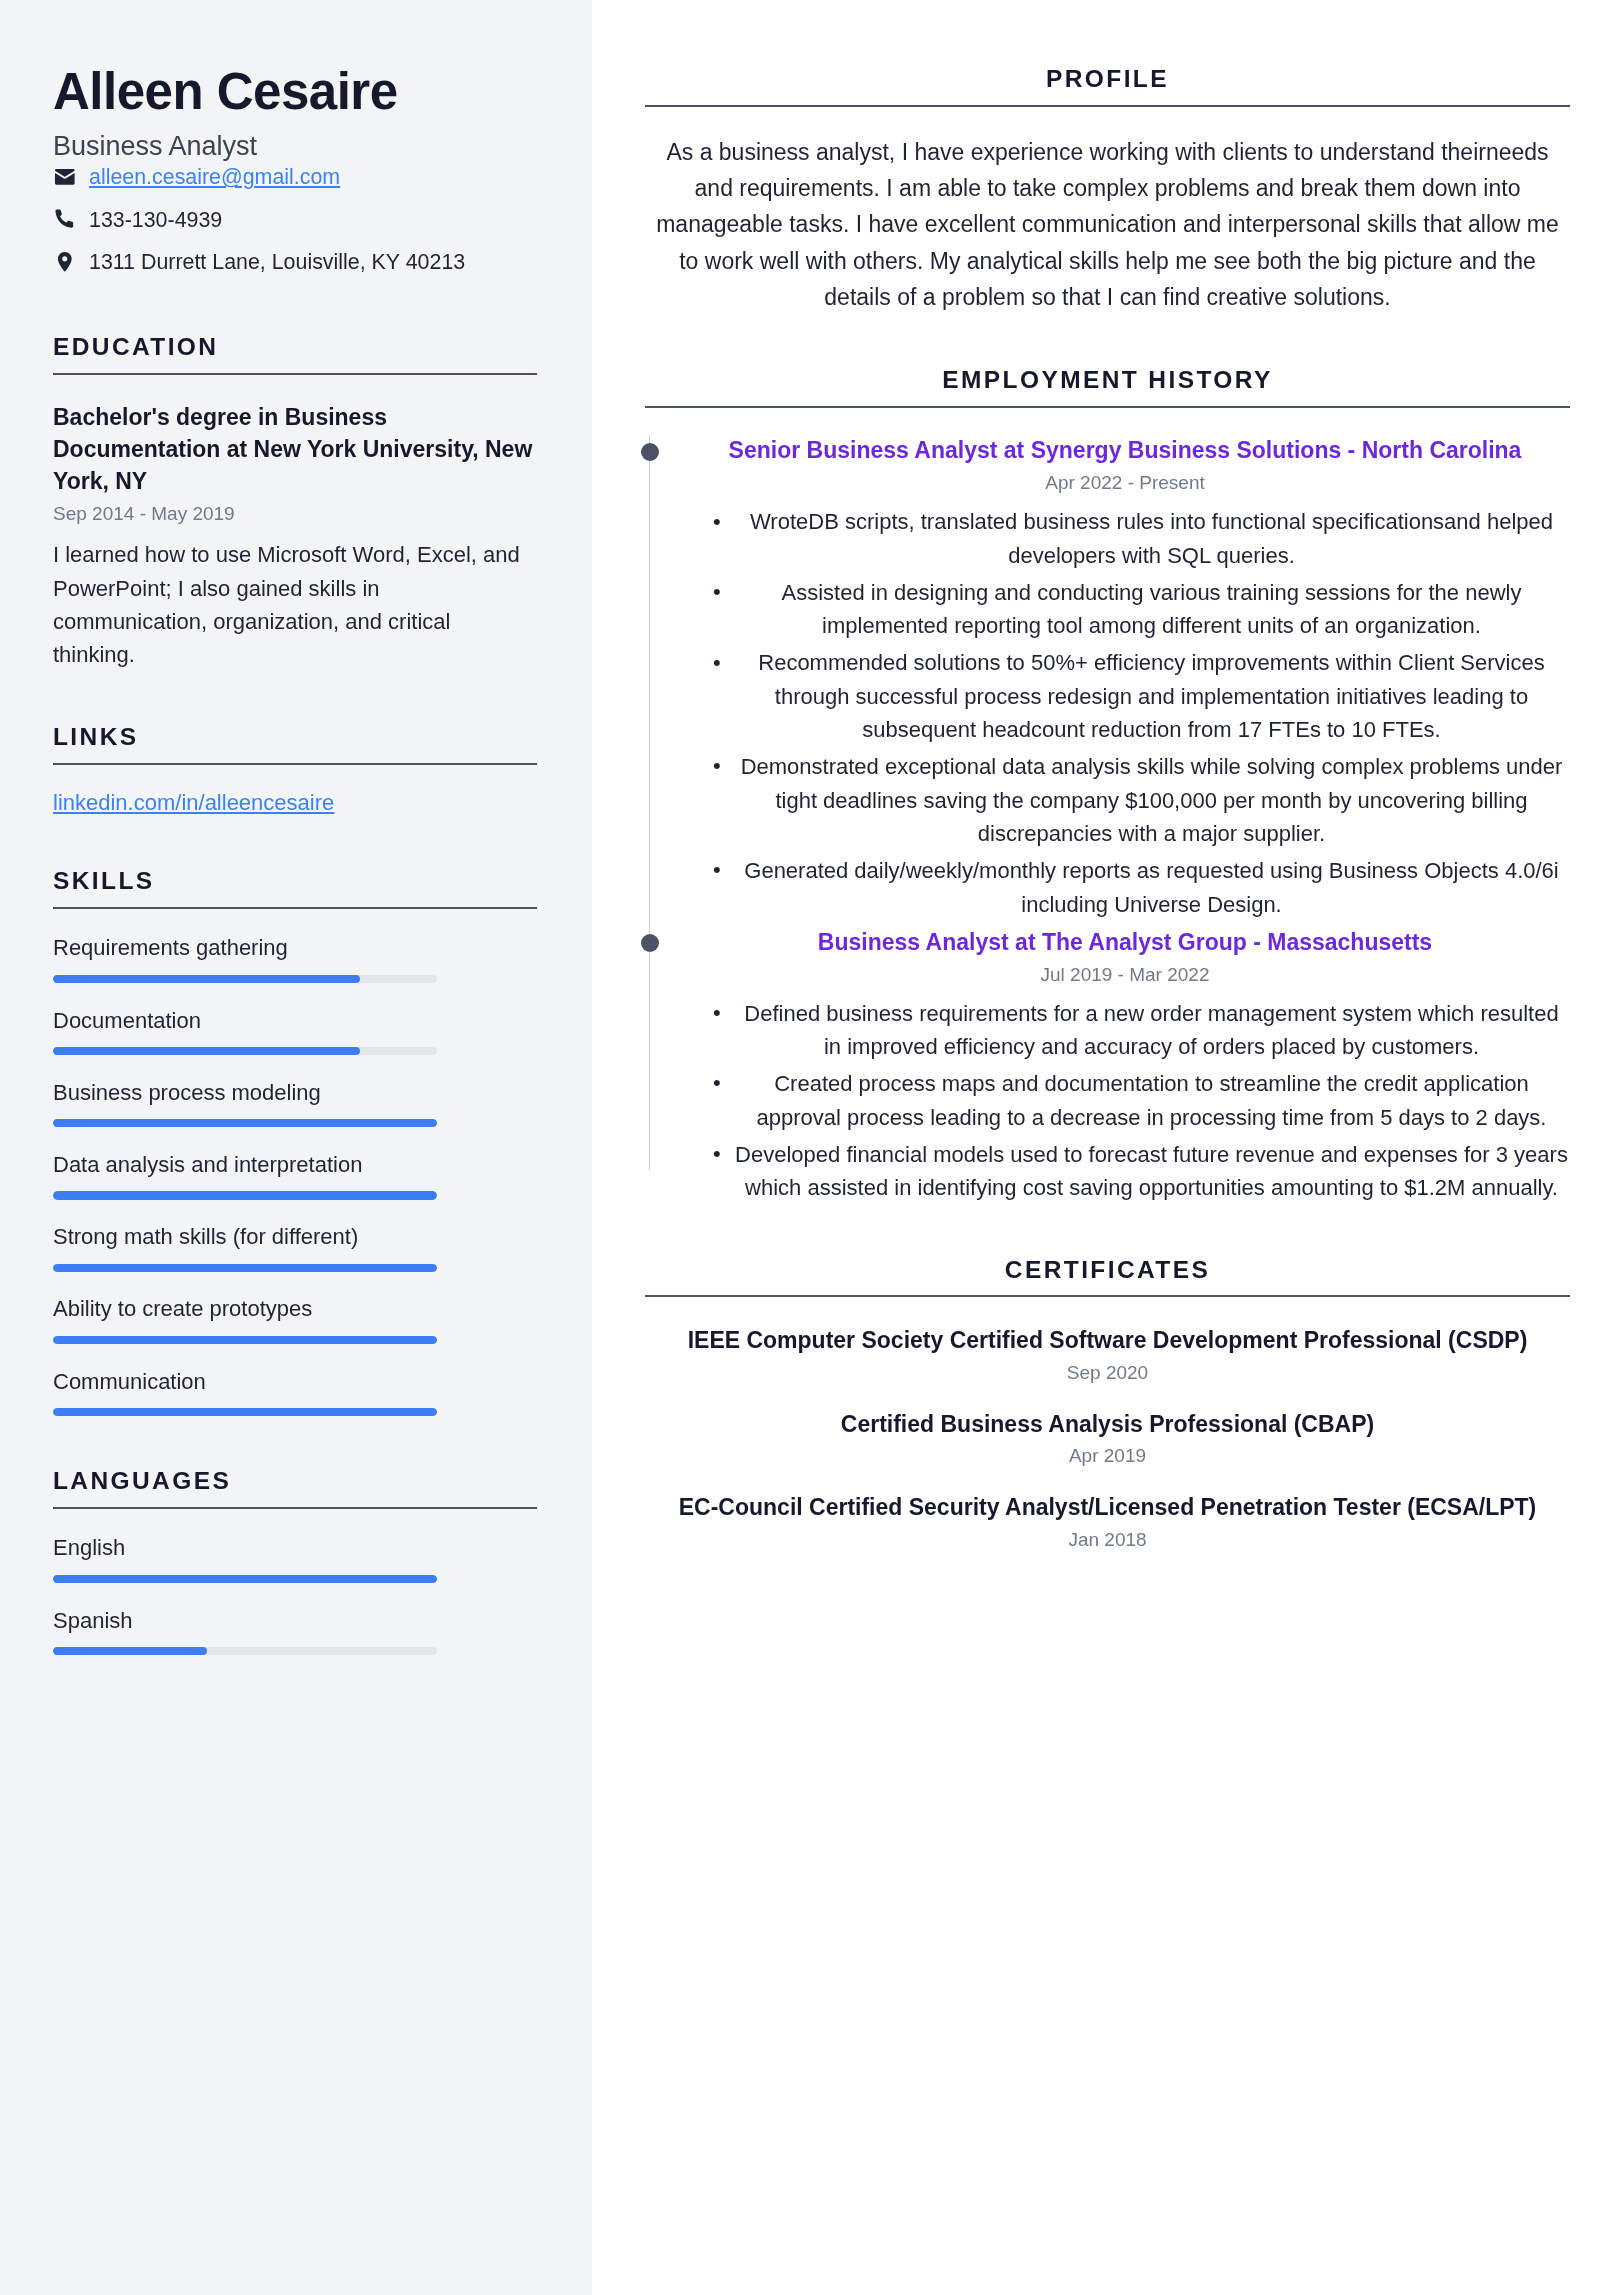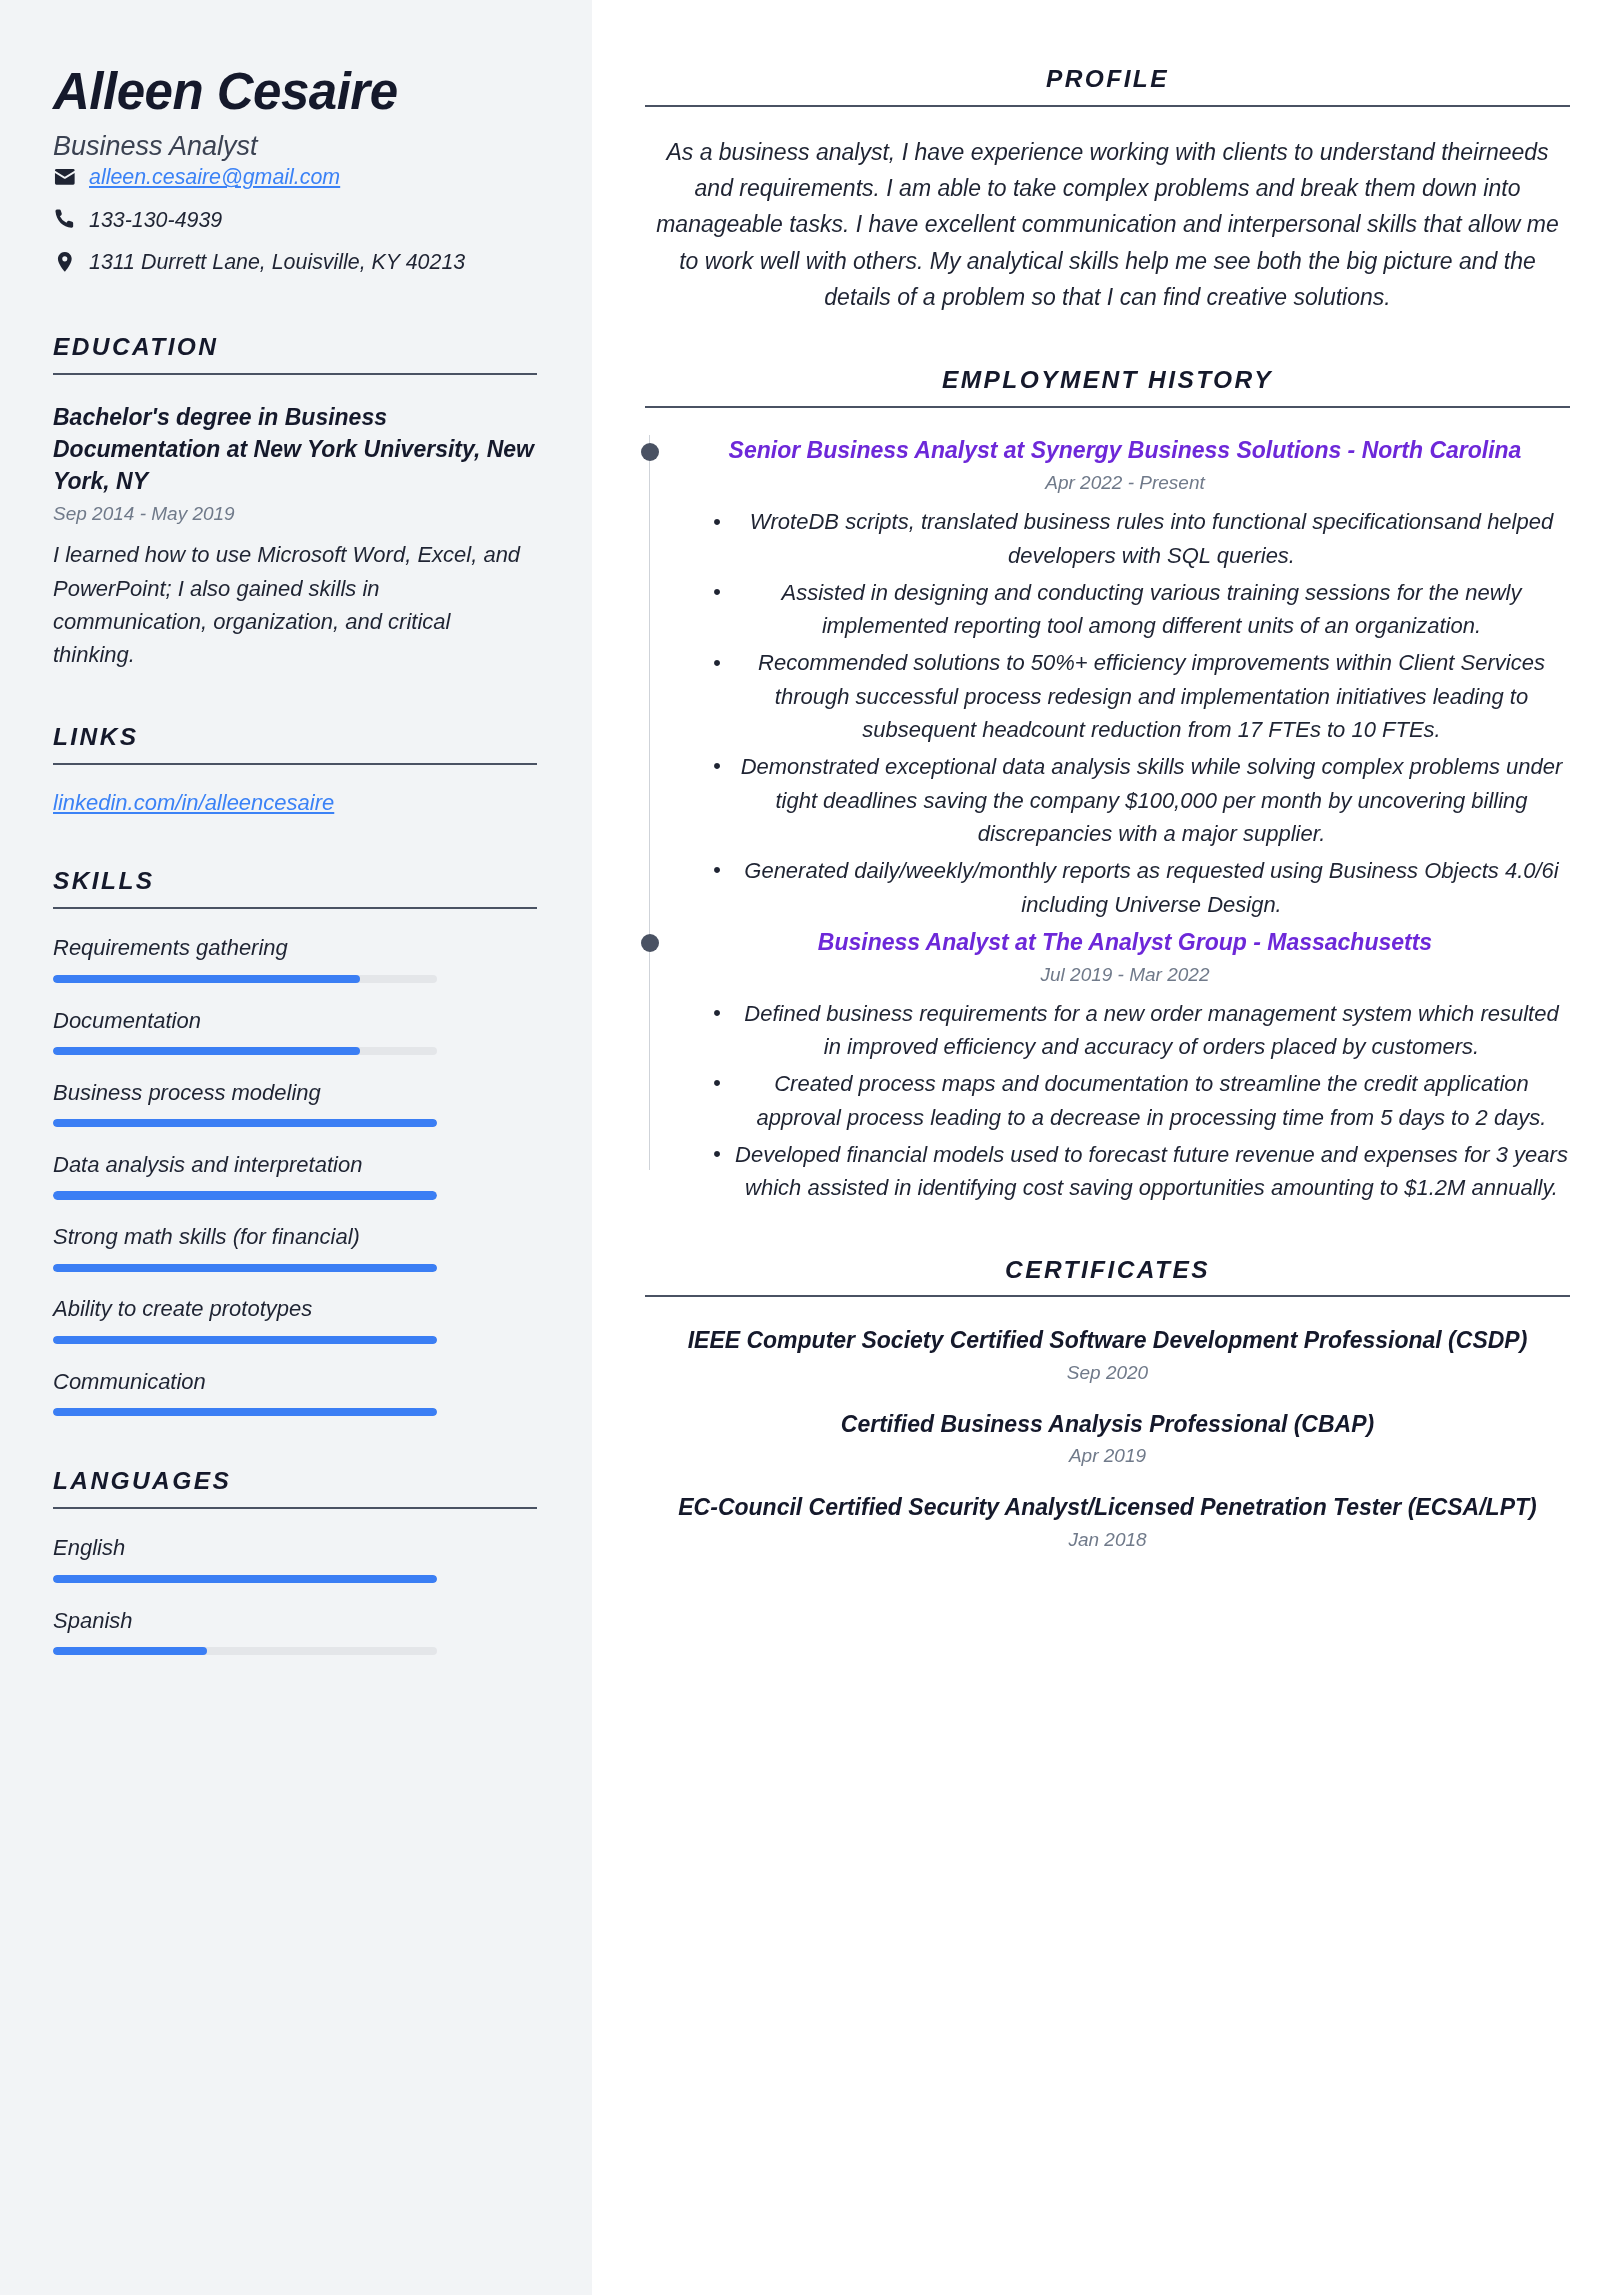--- a/index.html
+++ b/index.html
@@ -9,21 +9,20 @@
     height: 2296px;
     background: #ffffff;
     font-family: "Liberation Sans", sans-serif;
   }
 
   .resume {
     display: flex;
     width: 1623px;
     height: 2296px;
     background: #ffffff;
-    font-style: italic;
   }
 
   
   .sidebar {
     width: 592px;
     flex: 0 0 592px;
     background: #f2f4f6;
     padding: 65px 55px 55px 53px;
   }
 
@@ -310,21 +309,21 @@
               <div class="bar-fill" style="width: 100%;"></div>
             </div>
           </div>
           <div class="bar-item">
             <div class="bar-label">Data analysis and interpretation</div>
             <div class="bar-track">
               <div class="bar-fill" style="width: 100%;"></div>
             </div>
           </div>
           <div class="bar-item">
-            <div class="bar-label">Strong math skills (for financial)</div>
+            <div class="bar-label">Strong math skills (for different)</div>
             <div class="bar-track">
               <div class="bar-fill" style="width: 100%;"></div>
             </div>
           </div>
           <div class="bar-item">
             <div class="bar-label">Ability to create prototypes</div>
             <div class="bar-track">
               <div class="bar-fill" style="width: 100%;"></div>
             </div>
           </div>

